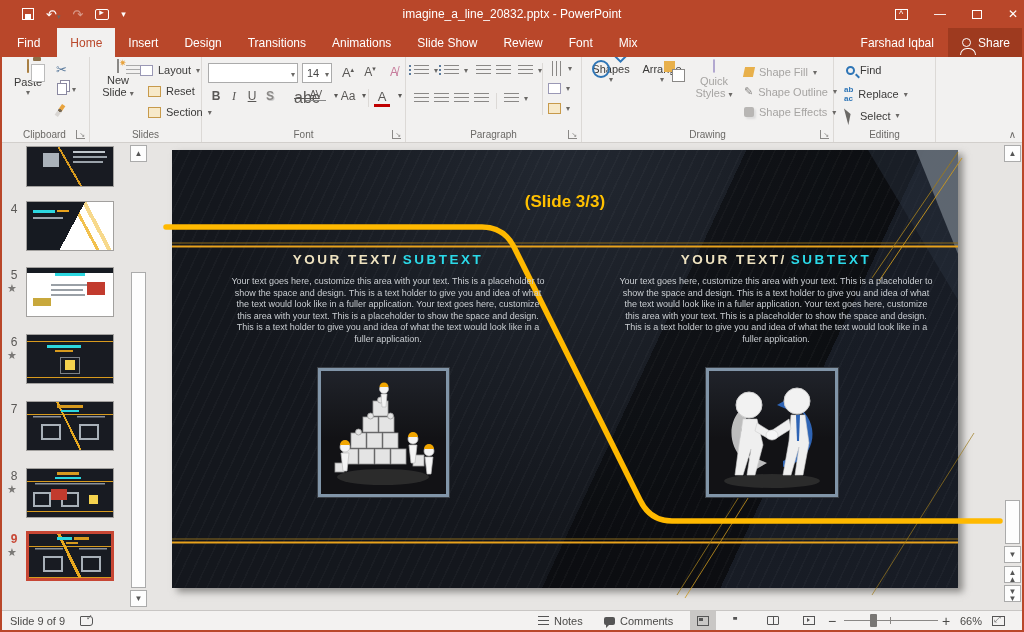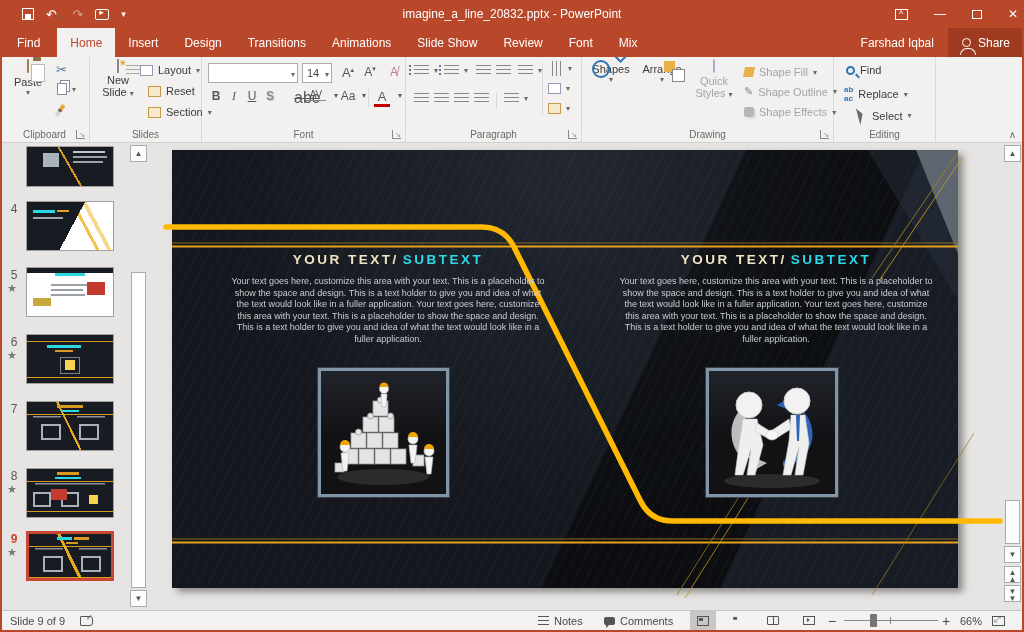--- a/index.html
+++ b/index.html
@@ -330,21 +330,21 @@
     <div class="grp" style="left:834px;width:102px">
       <div class="rowbtn" style="left:12px;top:7px">
           <span class="find-ic"></span>
           <span>Find</span>
         </div>
       <div class="rowbtn" style="left:10px;top:28px">
           <span style="font-size:8px;color:#2E75B6;font-weight:bold">ab<br>ac</span>
           <span>Replace</span>
           <span class="dd">▾</span>
         </div>
-      <div class="rowbtn" style="left:24px;top:50px">
+      <div class="rowbtn" style="left:12px;top:50px">
           <span class="cursor-ic"></span>
           <span>Select</span>
           <span class="dd">▾</span>
         </div>
       <div class="glabel">Editing</div>
     </div>
     <div id="collapse">∧</div>
   </div>
 
   <div id="thumbpanel">
@@ -410,20 +410,21 @@
       <line x1="0" y1="389" x2="786" y2="389" stroke="#8A6A1C" stroke-width="1"></line>
       <line x1="0" y1="392.5" x2="786" y2="392.5" stroke="#E8A21C" stroke-width="2"></line>
       <line x1="700" y1="128" x2="786" y2="2" stroke="#9C7A1E" stroke-width="1" opacity="0.9"></line>
       <line x1="707" y1="131" x2="790" y2="8" stroke="#C9971F" stroke-width="1" opacity="0.9"></line>
       <line x1="505" y1="445" x2="604" y2="288" stroke="#9C7A1E" stroke-width="1" opacity="0.8"></line>
       <line x1="513" y1="448" x2="612" y2="291" stroke="#C9971F" stroke-width="1" opacity="0.8"></line>
       <line x1="700" y1="445" x2="802" y2="283" stroke="#9C7A1E" stroke-width="1" opacity="0.7"></line>
       <path d="M -6 77 L 310 77 Q 332 77 342 97 L 468 350 Q 478 371 500 371 L 828 371" fill="none" stroke="#FFB900" stroke-width="5.5" stroke-linejoin="round" stroke-linecap="round"></path>
     </svg>
 
+    <div id="slide-sub">(Slide 3/3)</div>
 
     <div class="tcol" style="left:58px">
       <h3><span>YOUR TEXT/</span><span class="sub">SUBTEXT</span></h3>
       <p>Your text goes here, customize this area with your text. This is a placeholder to show the space and design. This is a text holder to give you and idea of what the text would look like in a fuller application. Your text goes here, customize this area with your text. This is a placeholder to show the space and design. This is a text holder to give you and idea of what the text would look like in a fuller application.</p>
     </div>
     <div class="tcol" style="left:446px">
       <h3><span>YOUR TEXT/</span><span class="sub">SUBTEXT</span></h3>
       <p>Your text goes here, customize this area with your text. This is a placeholder to show the space and design. This is a text holder to give you and idea of what the text would look like in a fuller application. Your text goes here, customize this area with your text. This is a placeholder to show the space and design. This is a text holder to give you and idea of what the text would look like in a fuller application.</p>
     </div>
 

